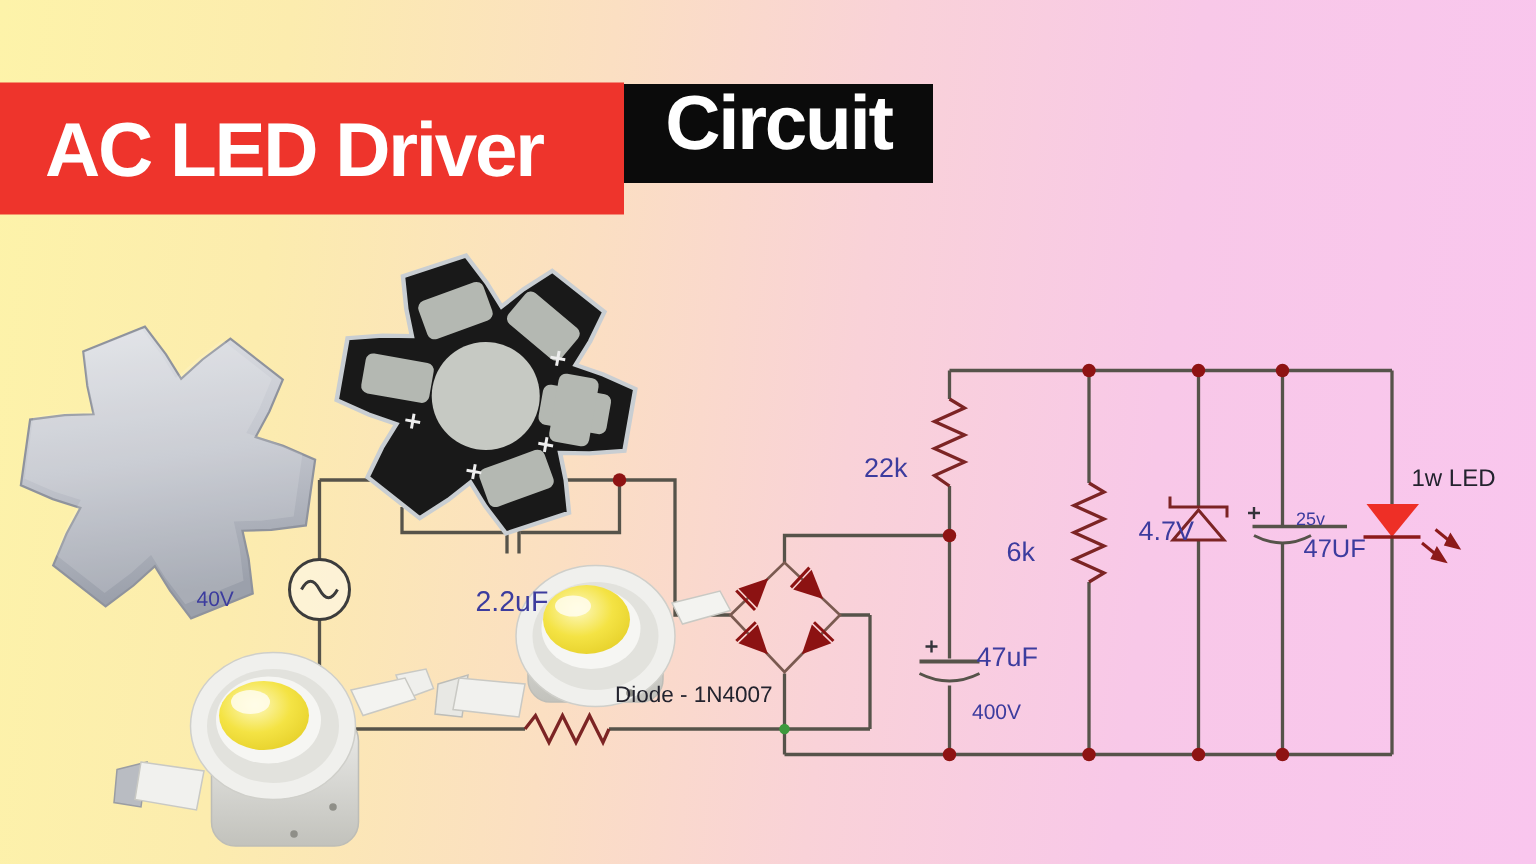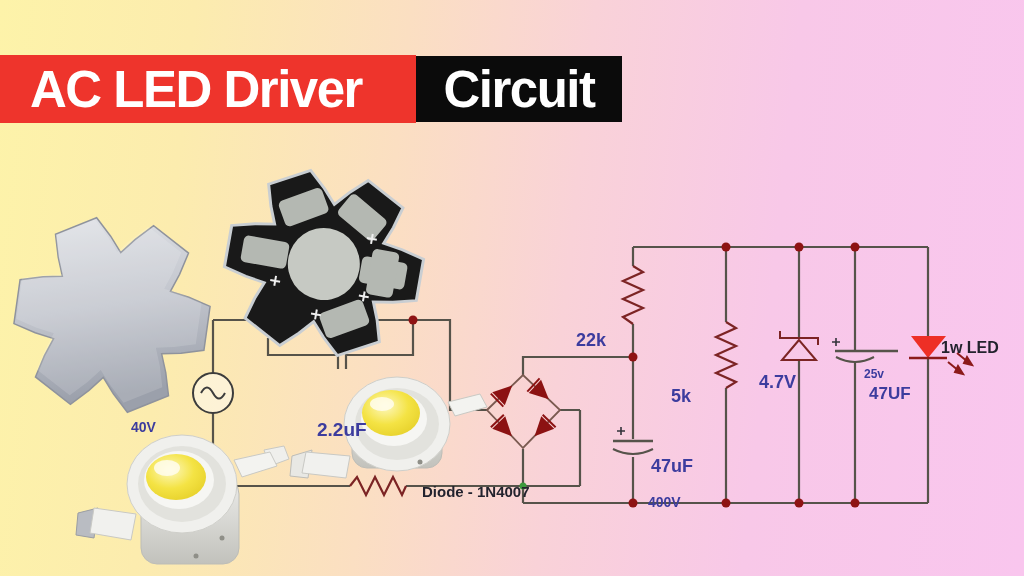--- a/index.html
+++ b/index.html
@@ -2,33 +2,33 @@
 <html><head>
 <meta charset="utf-8">
 <style>
   html,body{margin:0;padding:0;background:#777;}
   .stage{
     position:relative;width:1024px;height:576px;overflow:hidden;
     font-family:"Liberation Sans",sans-serif;
     background:linear-gradient(96deg,#fdf3a9 0%,#fcecae 18%,#fbdfc2 38%,#f9d2d8 55%,#f8c8e8 74%,#f9c6ee 100%);
   }
   .band-red{
-    position:absolute;left:0;top:55px;width:416px;height:68px;background:#ee342c;
+    position:absolute;left:0;top:55px;width:416px;height:88px;background:#ee342c;
     display:flex;align-items:center;padding-left:30px;box-sizing:border-box;
   }
   .band-black{
     position:absolute;left:416px;top:56px;width:206px;height:66px;background:#0b0b0b;
-    display:flex;align-items:center;justify-content:center;
+    display:flex;align-items:flex-start;justify-content:center;
   }
   .band-red span,.band-black span{
     color:#ffffff;font-size:51px;font-weight:700;letter-spacing:-1.5px;white-space:nowrap;line-height:1;
   }
   svg.scene{position:absolute;left:0;top:0;}
   .labels{position:absolute;left:0;top:0;width:100%;height:100%;}
-  .lbl{position:absolute;font-weight:700;color:#3c3c9e;line-height:1;white-space:nowrap;margin-top:28px;}
+  .lbl{position:absolute;font-weight:400;color:#3c3c9e;line-height:1;white-space:nowrap;}
   .lbl.dark{color:#23232e;}
 </style>
 </head>
 <body>
 
 <div class="stage">
 
   <svg class="scene" width="1024" height="576" viewBox="0 0 1024 576">
     <defs>
       <path id="starpcb" d="M97.4,-22.5 L97.4,22.5 L74.7,28.7 L55.4,32 L62.2,50.4 L68.2,73.1 L29.2,95.6 L12.5,79 L0,64 L-12.5,79 L-29.2,95.6 L-68.2,73.1 L-62.2,50.4 L-55.4,32 L-74.7,28.7 L-97.4,22.5 L-97.4,-22.5 L-74.7,-28.7 L-55.4,-32 L-62.2,-50.4 L-68.2,-73.1 L-29.2,-95.6 L-12.5,-79 L0,-64 L12.5,-79 L29.2,-95.6 L68.2,-73.1 L62.2,-50.4 L55.4,-32 L74.7,-28.7 Z"></path>
@@ -193,28 +193,28 @@
       <ellipse cx="167" cy="468" rx="13" ry="8" fill="#fffdee" opacity="0.85"></ellipse>
       <circle cx="222" cy="538" r="2.5" fill="#8f8f88"></circle>
       <circle cx="196" cy="556" r="2.5" fill="#8f8f88"></circle>
     </g>
   </svg>
 
   <div class="labels">
     <span class="lbl" style="left:131px;top:392px;font-size:14px;">40V</span>
     <span class="lbl" style="left:317px;top:392px;font-size:19px;">2.2uF</span>
     <span class="lbl" style="left:576px;top:303px;font-size:18px;">22k</span>
-    <span class="lbl" style="left:671px;top:359px;font-size:18px;">5k</span>
+    <span class="lbl" style="left:671px;top:359px;font-size:18px;">6k</span>
     <span class="lbl" style="left:759px;top:345px;font-size:18px;">4.7V</span>
     <span class="lbl" style="left:864px;top:340px;font-size:12px;">25v</span>
     <span class="lbl" style="left:869px;top:357px;font-size:17px;">47UF</span>
     <span class="lbl" style="left:651px;top:429px;font-size:18px;">47uF</span>
     <span class="lbl" style="left:648px;top:467px;font-size:14px;">400V</span>
     <span class="lbl dark" style="left:941px;top:312px;font-size:16px;">1w LED</span>
-    <span class="lbl dark" style="left:422px;top:456px;font-size:15px;">Diode - 1N4007</span>
+    <span class="lbl dark" style="left:410px;top:456px;font-size:15px;">Diode - 1N4007</span>
   </div>
 
   <div class="band-red">
     <span>AC LED Driver</span>
   </div>
   <div class="band-black">
     <span>Circuit</span>
   </div>
 
 </div>

